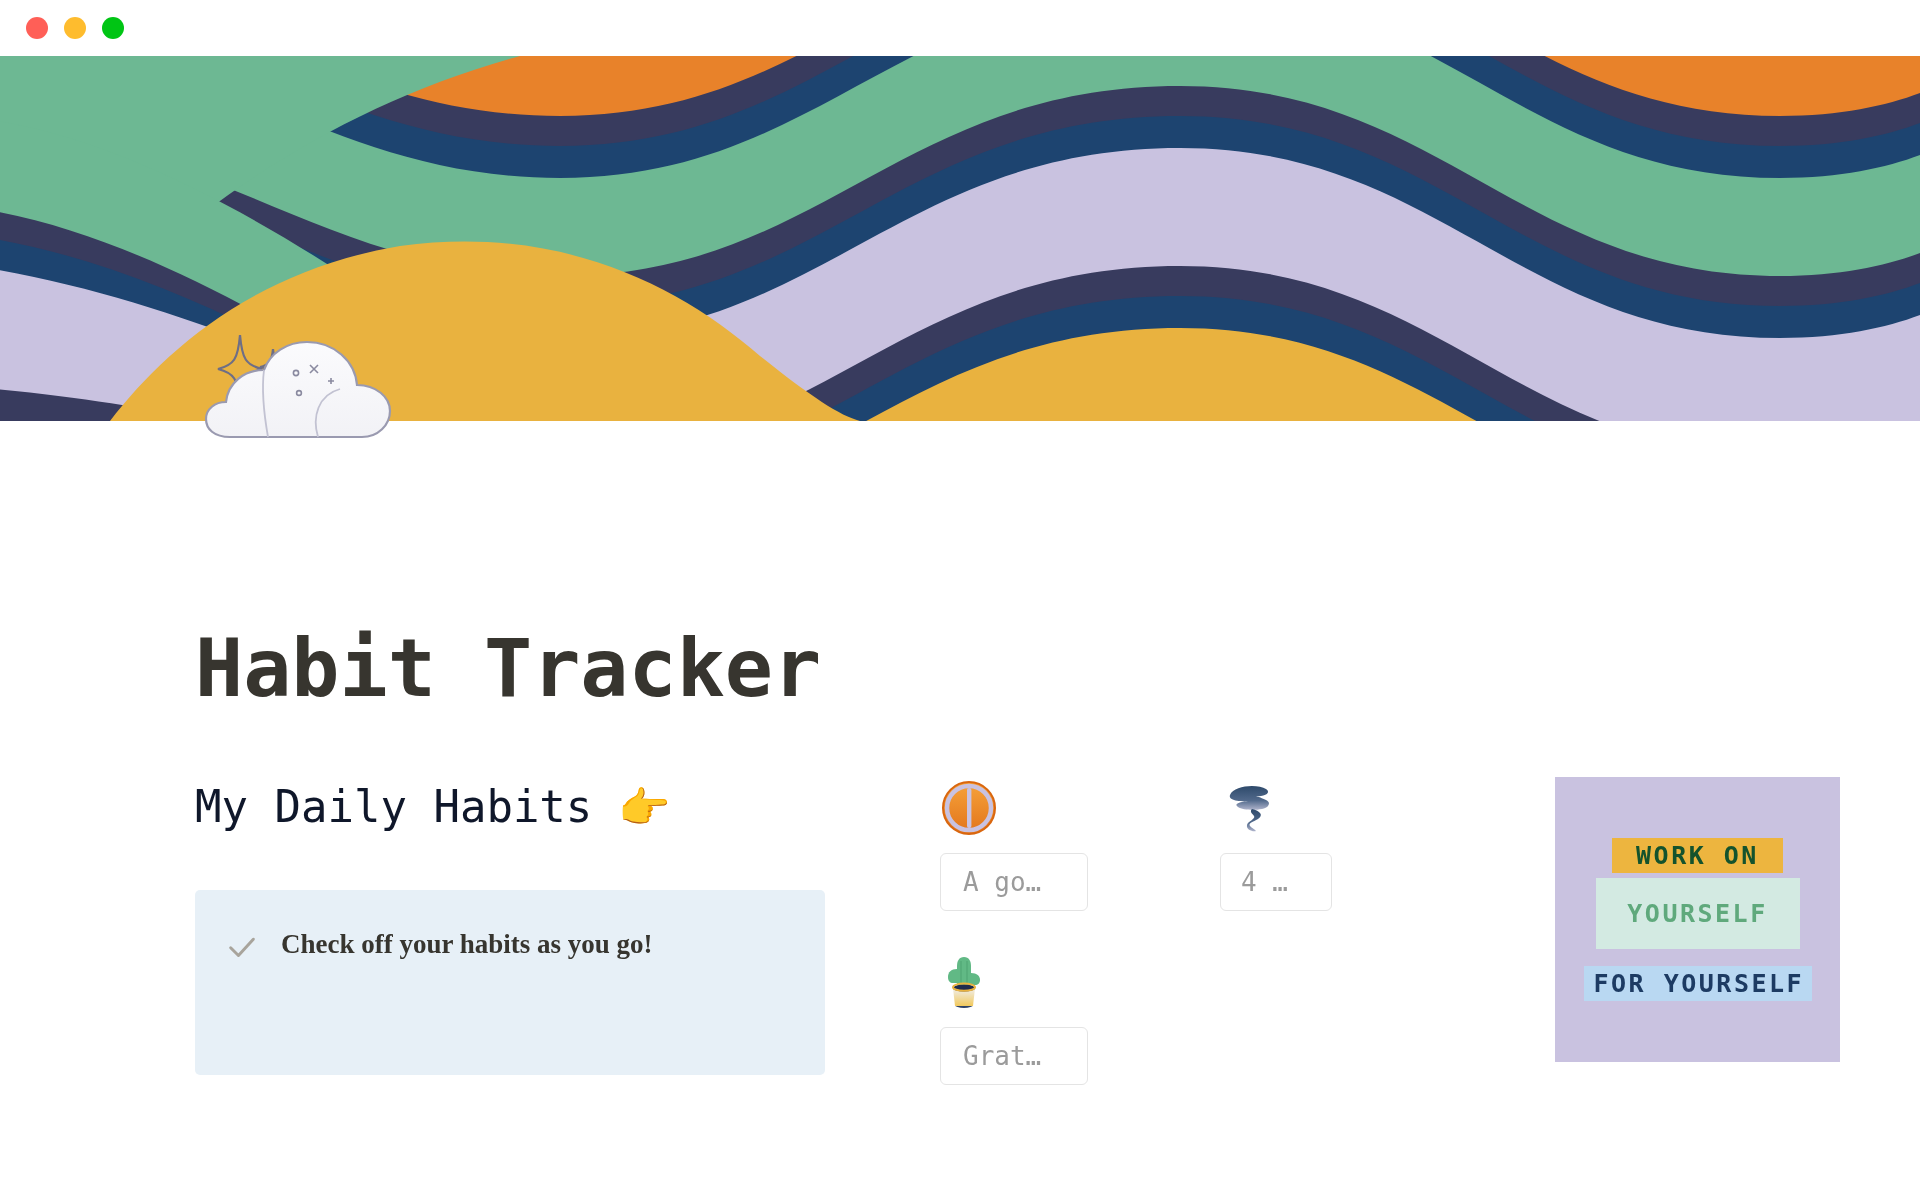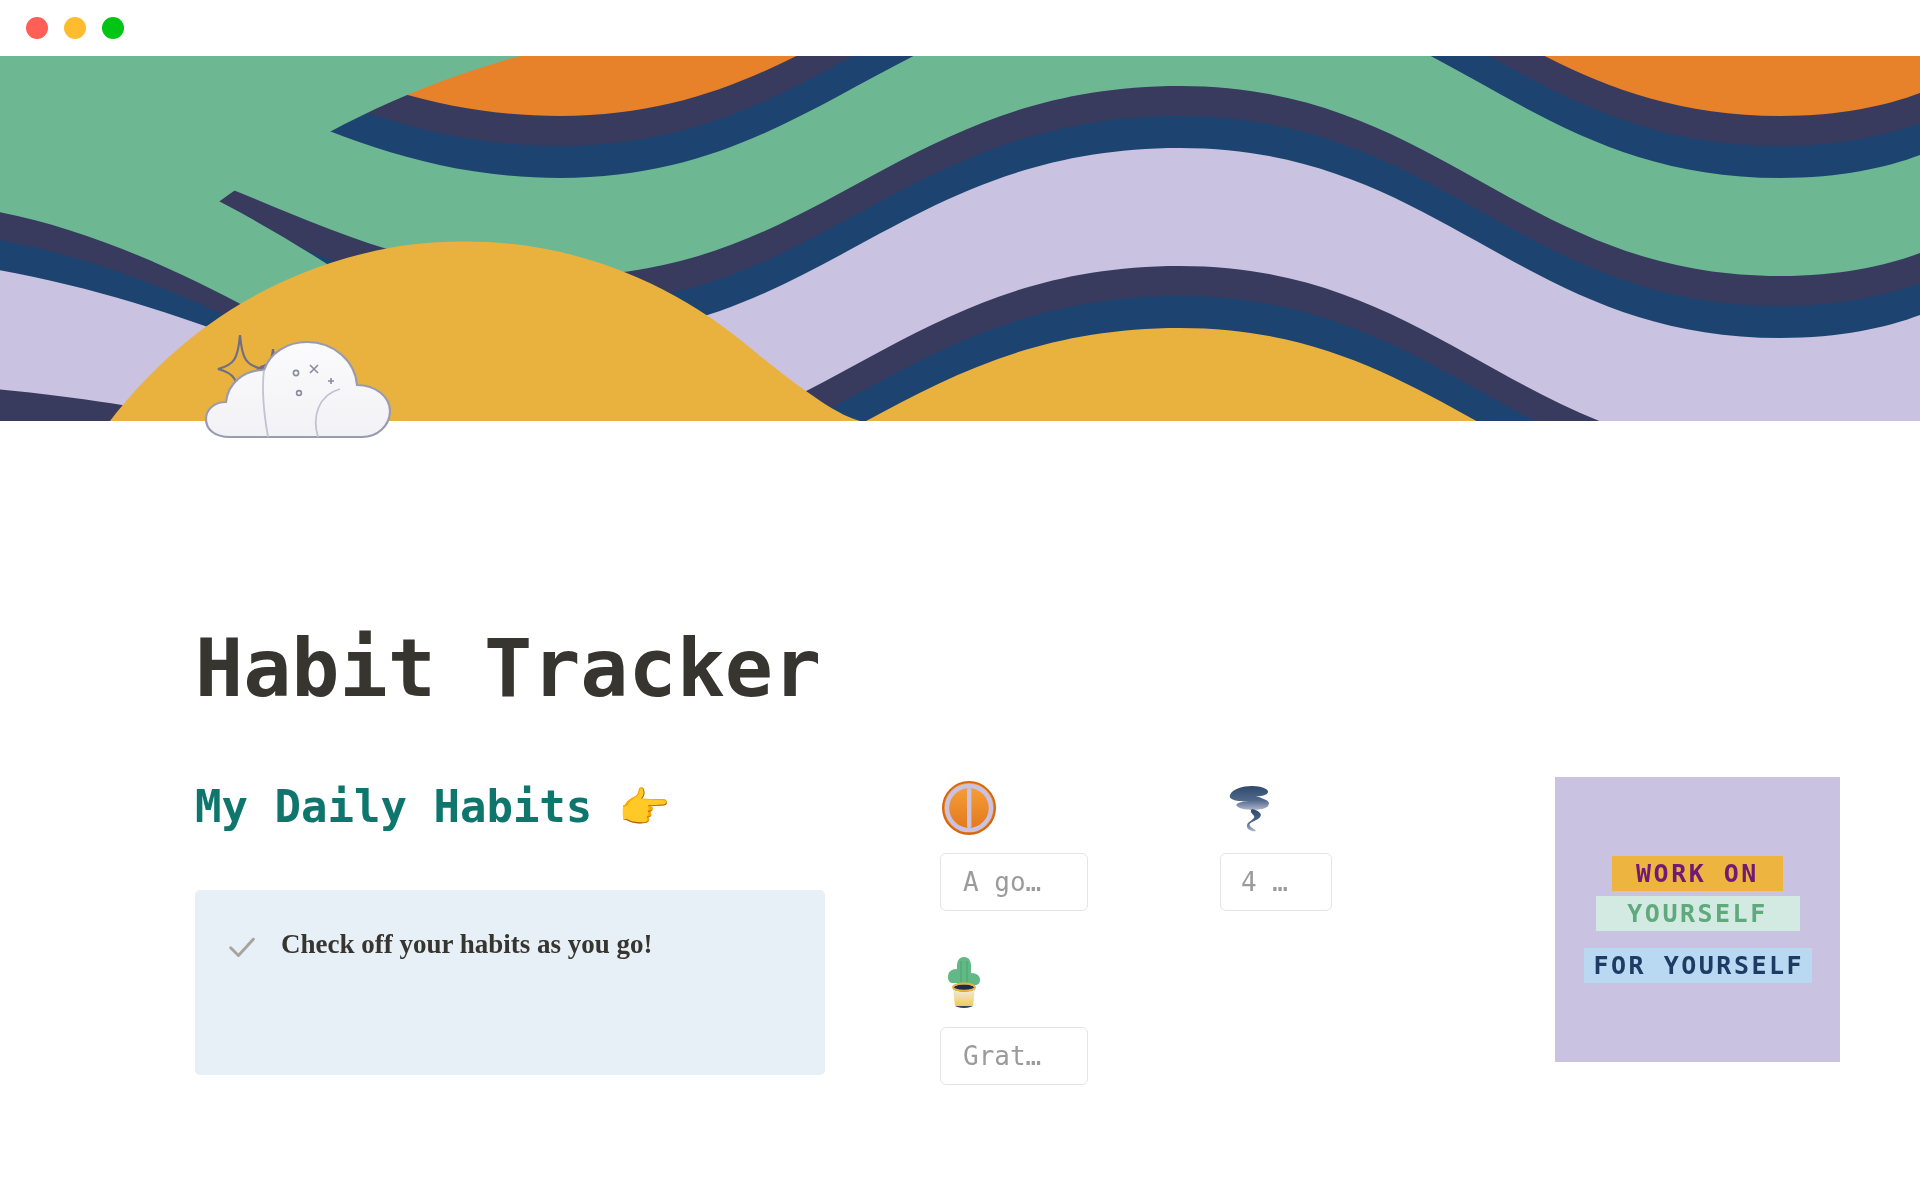--- a/index.html
+++ b/index.html
@@ -65,24 +65,24 @@
     display:flex;
     margin-top:62px;
     align-items:flex-start;
   }
   .col-left  { width:640px; flex:0 0 640px; }
   .col-mid   { width:560px; flex:0 0 560px; padding-left:105px; }
   .col-right { flex:1 1 auto; padding-left:160px; }
 
   .section-heading {
     font-family:"DejaVu Sans Mono", "Liberation Mono", monospace;
-    font-weight:700;
+    font-weight:400;
     font-size:44px;
     line-height:1.38;
-    color:#0f766e;
+    color:#0f172a;
     max-width:530px;
   }
   .section-heading .emoji { font-size:42px; }
 
   .callout {
     margin-top:52px;
     background:#E7F0F7;
     border-radius:5px;
     padding:34px 30px 40px 30px;
     width:630px;
@@ -150,22 +150,22 @@
     align-items:center;
     overflow:hidden;
   }
   .poster-line {
     font-family:"DejaVu Sans Mono", "Liberation Mono", monospace;
     font-weight:700;
     letter-spacing:2.5px;
     white-space:nowrap;
     text-align:center;
   }
-  .pl1 { background:#EDB53F; color:#701a75; font-size:25px; padding:3px 24px; }
-  .pl2 { background:#D3EAE2; color:#5FA97C; font-size:25px; padding:3px 18px; margin-top:5px; width:204px; }
+  .pl1 { background:#EDB53F; color:#14532d; font-size:25px; padding:3px 24px; }
+  .pl2 { background:#D3EAE2; color:#5FA97C; font-size:25px; padding:21px 18px; margin-top:5px; width:204px; }
   .pl3 { background:#B9D8F2; color:#1D3B63; font-size:25px; padding:3px 10px; margin-top:17px; width:228px; }
 </style>
 </head>
 <body>
 
 <div class="window">
 
   <div class="titlebar">
     <div class="lights">
       <span class="light red"></span>

